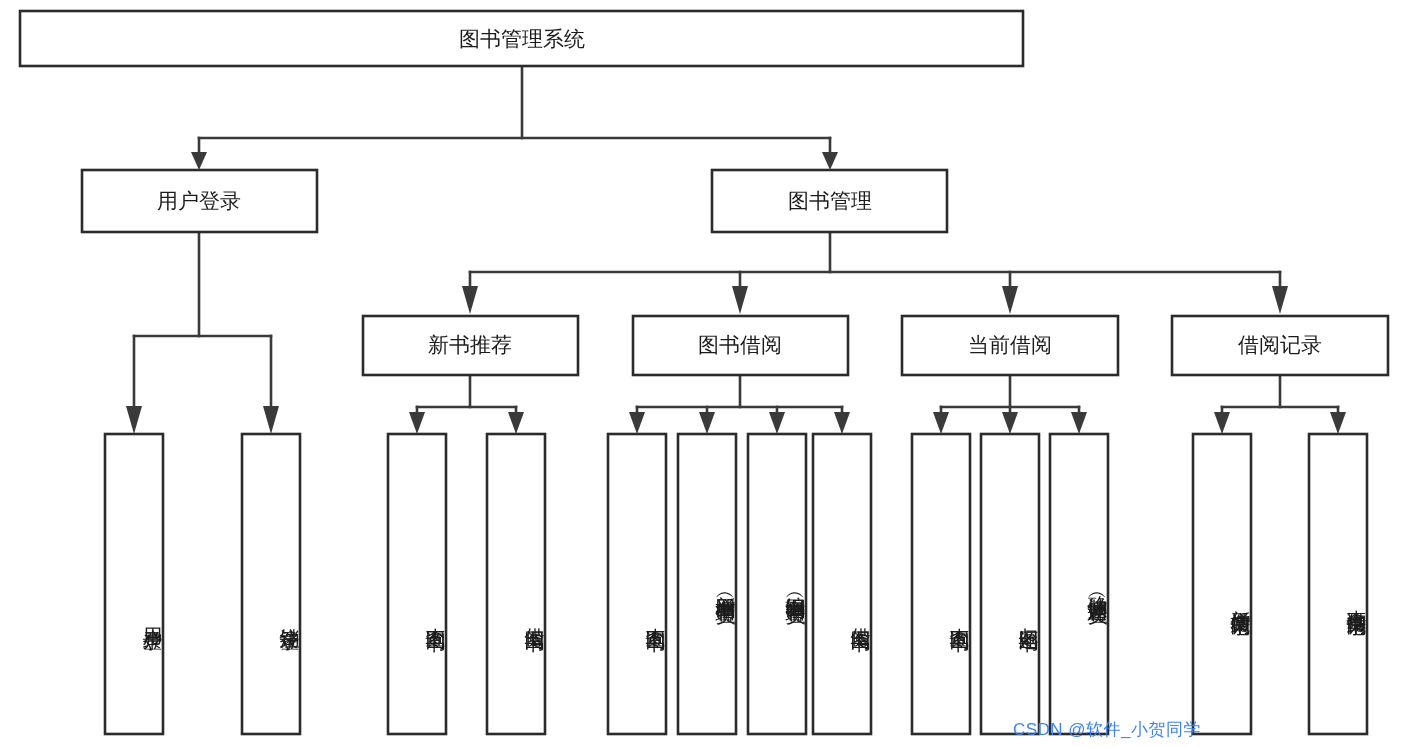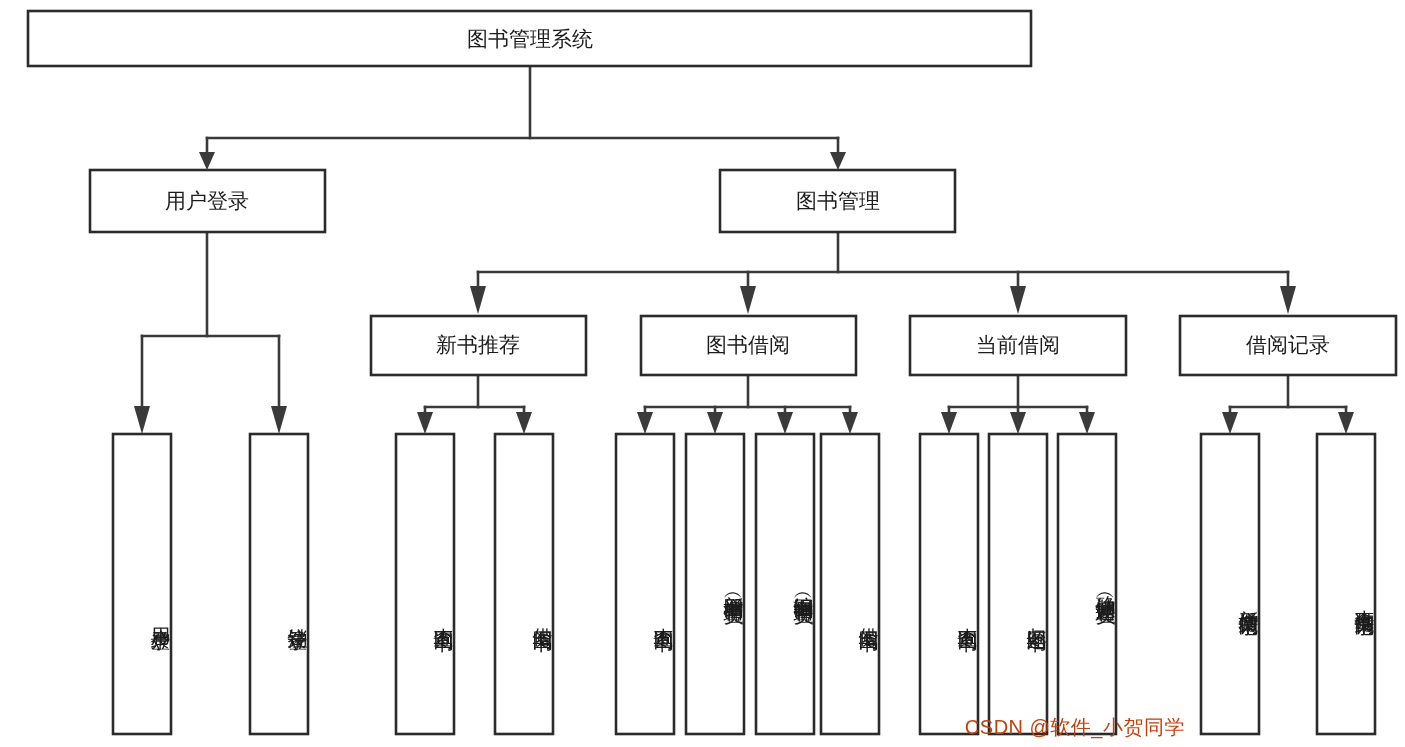--- a/index.html
+++ b/index.html
@@ -11,21 +11,20 @@
     width: 1405px;
     height: 747px;
     font-family: "Liberation Sans", "DejaVu Sans", sans-serif;
     overflow: hidden;
     position: relative;
   }
   #diagram-root {
     position: relative;
     width: 1201px;
     height: 747px;
-    margin-left: 8px;
   }
   svg#tree-svg {
     position: absolute;
     top: 0;
     left: 0;
     width: 1405px;
     height: 747px;
     display: block;
   }
   .node-box {
@@ -60,25 +59,25 @@
     color: #1c1c1c;
     letter-spacing: 1.5px;
     white-space: nowrap;
     pointer-events: none;
     display: flex;
     align-items: flex-start;
     justify-content: center;
   }
   .watermark {
     position: absolute;
-    right: 24px;
+    right: 0;
     bottom: 6px;
     font-family: "Liberation Sans", "DejaVu Sans", sans-serif;
-    font-size: 20px;
-    color: #c2410c;
+    font-size: 17px;
+    color: #3b82f6;
     letter-spacing: 0.5px;
     user-select: none;
   }
 </style>
 </head>
 <body>
 
 <div id="diagram-root">
 
   <svg id="tree-svg" viewBox="0 0 1405 747">

